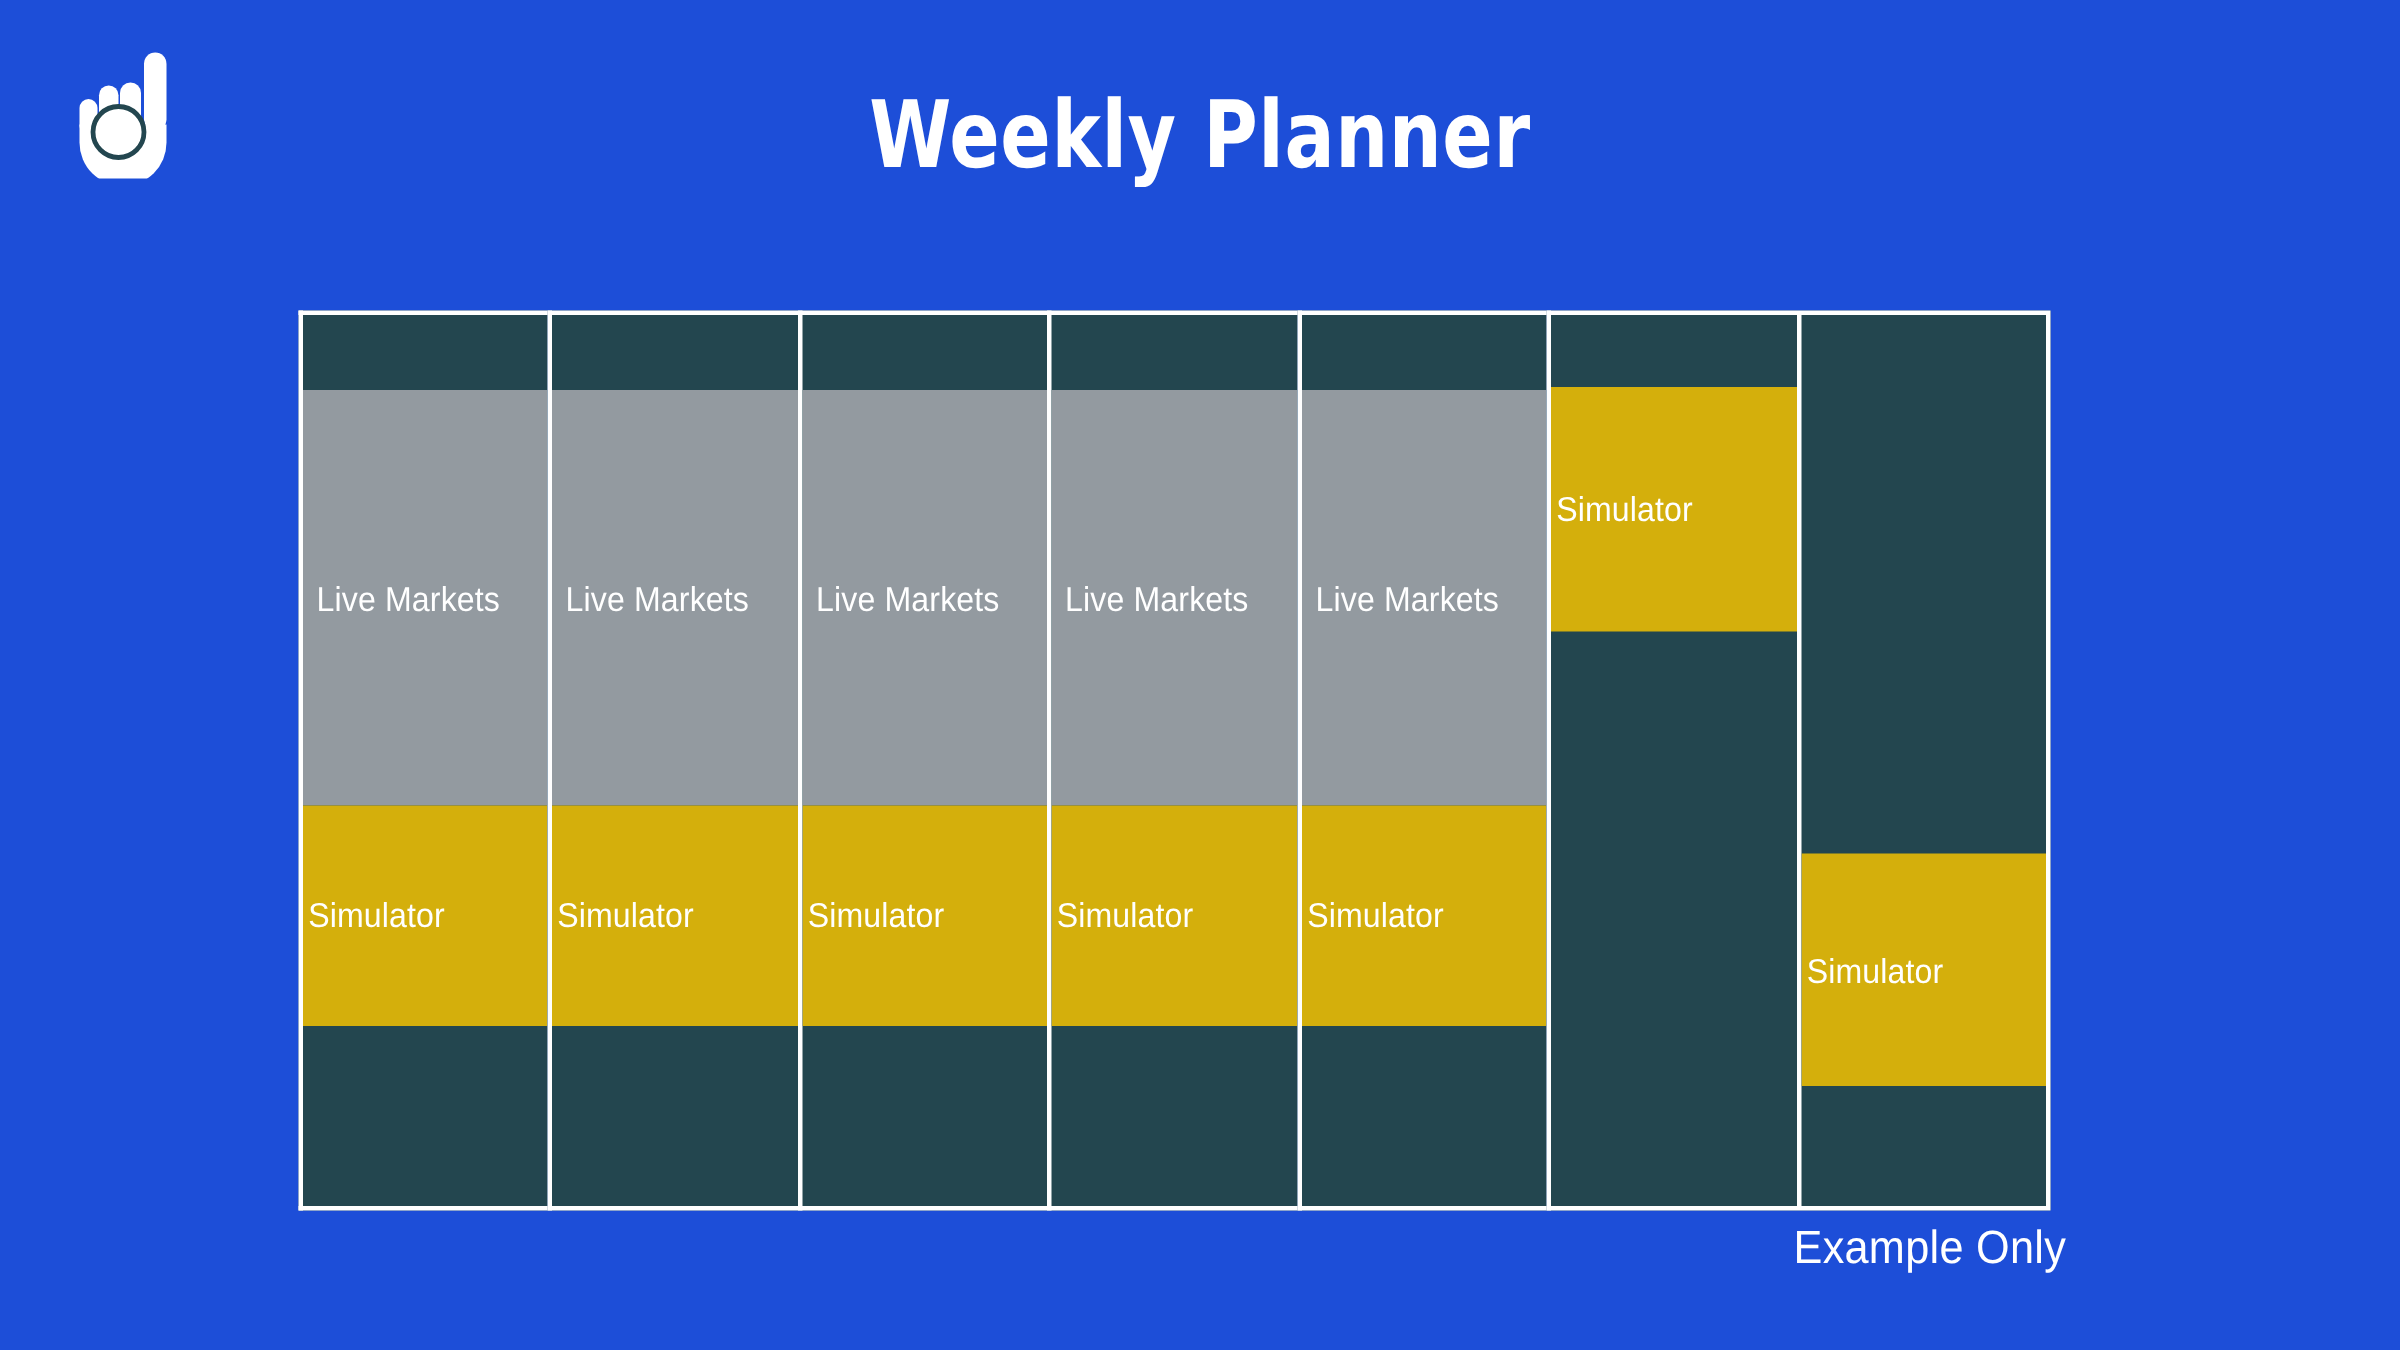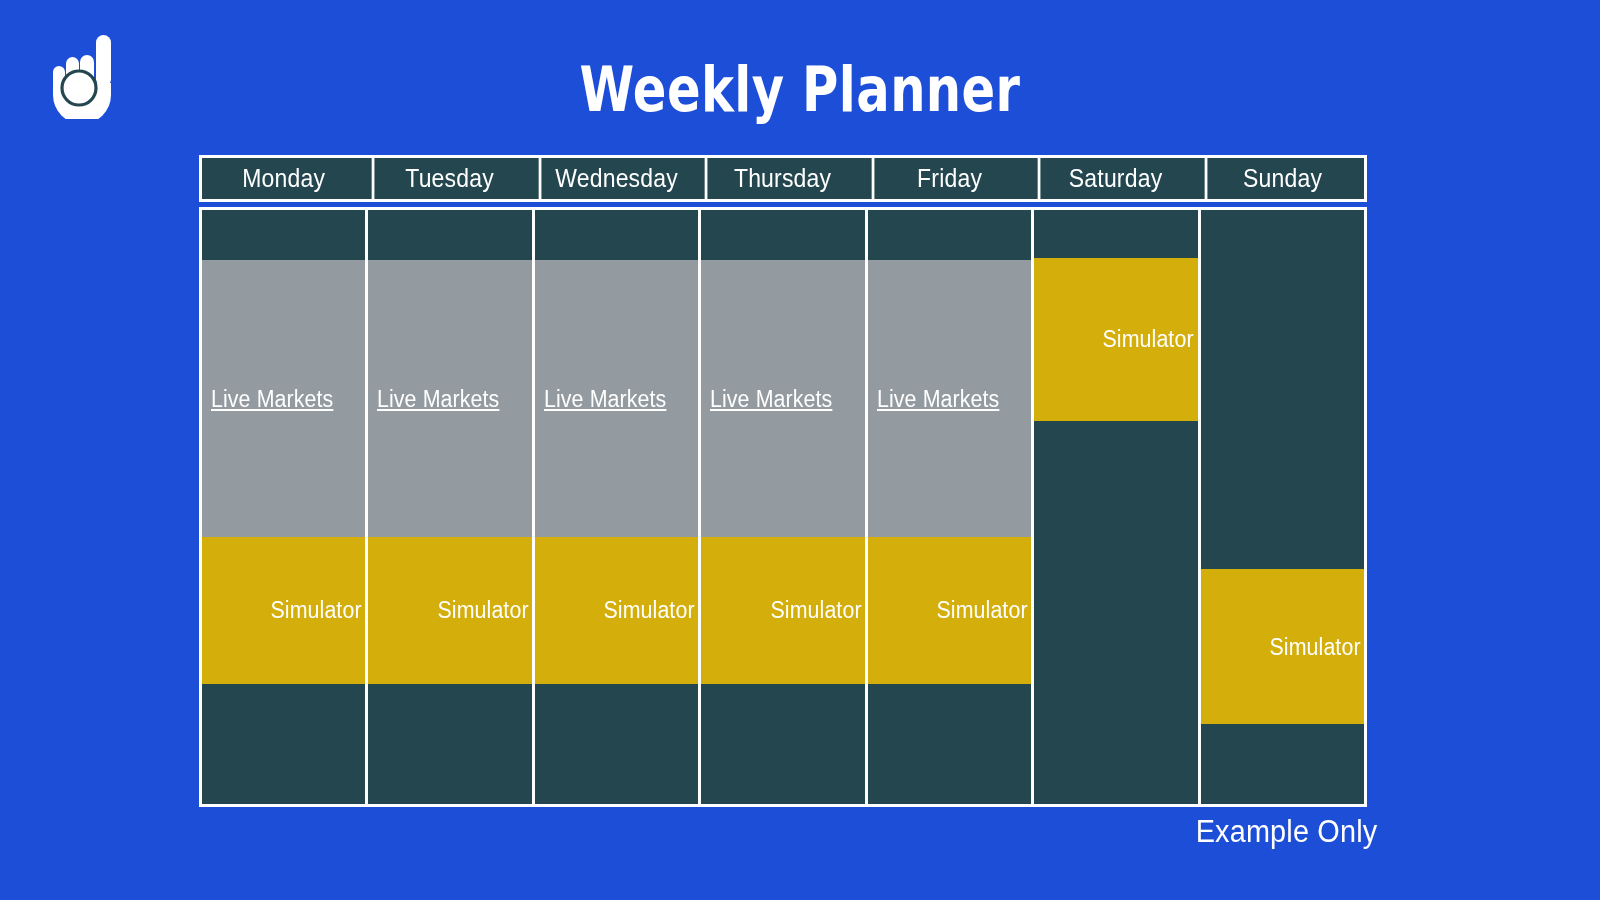--- a/index.html
+++ b/index.html
@@ -123,25 +123,24 @@
     font-size: 23px;
     line-height: 26px;
     letter-spacing: 0.1px;
     box-sizing: border-box;
     white-space: nowrap;
   }
   .event-live {
     background: #939aa0;
     justify-content: flex-start;
     padding-left: 9px;
-    text-decoration: underline;
   }
   .event-sim {
     background: #d4af0c;
-    justify-content: flex-end;
+    justify-content: flex-start;
   }
   .event .label {
     transform: scaleX(0.93);
     transform-origin: left center;
   }
   .event-sim .label {
     transform-origin: center center;
   }
 
   
@@ -177,94 +176,71 @@
       <path d="M5 50 L5 62 A26 26 0 0 0 63 62 L63 50 Z" fill="#ffffff"></path>
 
       <circle cx="31" cy="55" r="17" fill="#ffffff" stroke="#23464f" stroke-width="3.2"></circle>
     </svg>
   </div>
 
   <div id="title">Weekly Planner</div>
 
   <div id="planner">
 
-    <div id="header-row">
-      <div class="head-cell">
-        <span>Monday</span>
+
+    <div id="body-grid">
+        <div class="day-col">
+          <div class="event event-live" style="top: 8.5%; height: 46.5%;">
+            <span class="label">Live Markets</span>
+          </div>
+          <div class="event event-sim" style="top: 55%; height: 24.8%;">
+            <span class="label">Simulator</span>
+          </div>
+        </div>
+        <div class="day-col">
+          <div class="event event-live" style="top: 8.5%; height: 46.5%;">
+            <span class="label">Live Markets</span>
+          </div>
+          <div class="event event-sim" style="top: 55%; height: 24.8%;">
+            <span class="label">Simulator</span>
+          </div>
+        </div>
+        <div class="day-col">
+          <div class="event event-live" style="top: 8.5%; height: 46.5%;">
+            <span class="label">Live Markets</span>
+          </div>
+          <div class="event event-sim" style="top: 55%; height: 24.8%;">
+            <span class="label">Simulator</span>
+          </div>
+        </div>
+        <div class="day-col">
+          <div class="event event-live" style="top: 8.5%; height: 46.5%;">
+            <span class="label">Live Markets</span>
+          </div>
+          <div class="event event-sim" style="top: 55%; height: 24.8%;">
+            <span class="label">Simulator</span>
+          </div>
+        </div>
+        <div class="day-col">
+          <div class="event event-live" style="top: 8.5%; height: 46.5%;">
+            <span class="label">Live Markets</span>
+          </div>
+          <div class="event event-sim" style="top: 55%; height: 24.8%;">
+            <span class="label">Simulator</span>
+          </div>
+        </div>
+        <div class="day-col">
+          <div class="event event-sim" style="top: 8%; height: 27.5%;">
+            <span class="label">Simulator</span>
+          </div>
+        </div>
+        <div class="day-col">
+          <div class="event event-sim" style="top: 60.5%; height: 26%;">
+            <span class="label">Simulator</span>
+          </div>
+        </div>
       </div>
-      <div class="head-cell">
-        <span>Tuesday</span>
-      </div>
-      <div class="head-cell">
-        <span>Wednesday</span>
-      </div>
-      <div class="head-cell">
-        <span>Thursday</span>
-      </div>
-      <div class="head-cell">
-        <span>Friday</span>
-      </div>
-      <div class="head-cell">
-        <span>Saturday</span>
-      </div>
-      <div class="head-cell">
-        <span>Sunday</span>
-      </div>
-    </div>
-
-    <div id="body-grid">
-        <div class="day-col">
-          <div class="event event-live" style="top: 8.5%; height: 46.5%;">
-            <span class="label">Live Markets</span>
-          </div>
-          <div class="event event-sim" style="top: 55%; height: 24.8%;">
-            <span class="label">Simulator</span>
-          </div>
-        </div>
-        <div class="day-col">
-          <div class="event event-live" style="top: 8.5%; height: 46.5%;">
-            <span class="label">Live Markets</span>
-          </div>
-          <div class="event event-sim" style="top: 55%; height: 24.8%;">
-            <span class="label">Simulator</span>
-          </div>
-        </div>
-        <div class="day-col">
-          <div class="event event-live" style="top: 8.5%; height: 46.5%;">
-            <span class="label">Live Markets</span>
-          </div>
-          <div class="event event-sim" style="top: 55%; height: 24.8%;">
-            <span class="label">Simulator</span>
-          </div>
-        </div>
-        <div class="day-col">
-          <div class="event event-live" style="top: 8.5%; height: 46.5%;">
-            <span class="label">Live Markets</span>
-          </div>
-          <div class="event event-sim" style="top: 55%; height: 24.8%;">
-            <span class="label">Simulator</span>
-          </div>
-        </div>
-        <div class="day-col">
-          <div class="event event-live" style="top: 8.5%; height: 46.5%;">
-            <span class="label">Live Markets</span>
-          </div>
-          <div class="event event-sim" style="top: 55%; height: 24.8%;">
-            <span class="label">Simulator</span>
-          </div>
-        </div>
-        <div class="day-col">
-          <div class="event event-sim" style="top: 8%; height: 27.5%;">
-            <span class="label">Simulator</span>
-          </div>
-        </div>
-        <div class="day-col">
-          <div class="event event-sim" style="top: 60.5%; height: 26%;">
-            <span class="label">Simulator</span>
-          </div>
-        </div>
-      </div>
 
   </div>
 
   <div id="footnote">Example Only</div>
 
 </div>
 
 </body></html>

